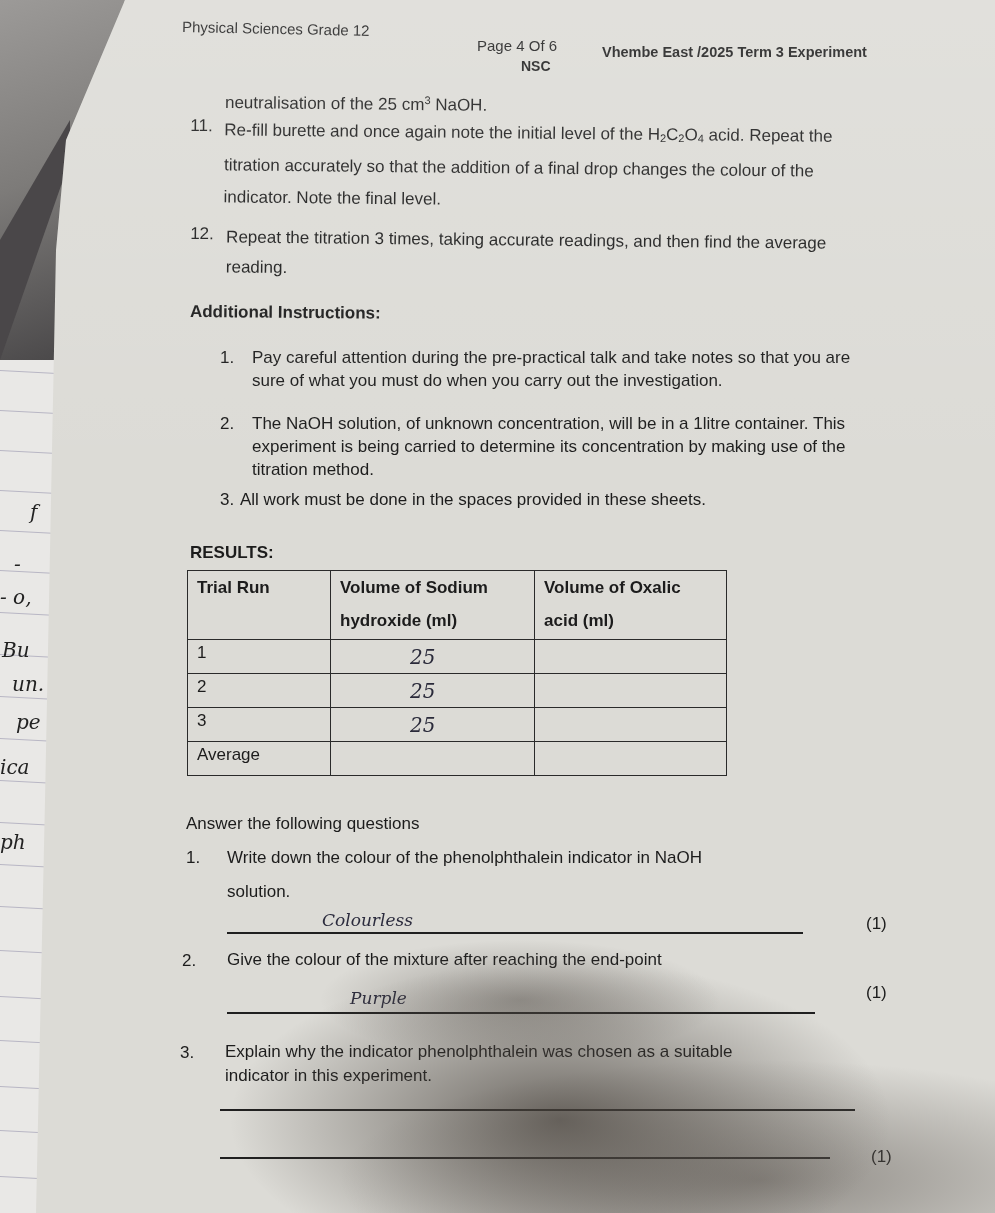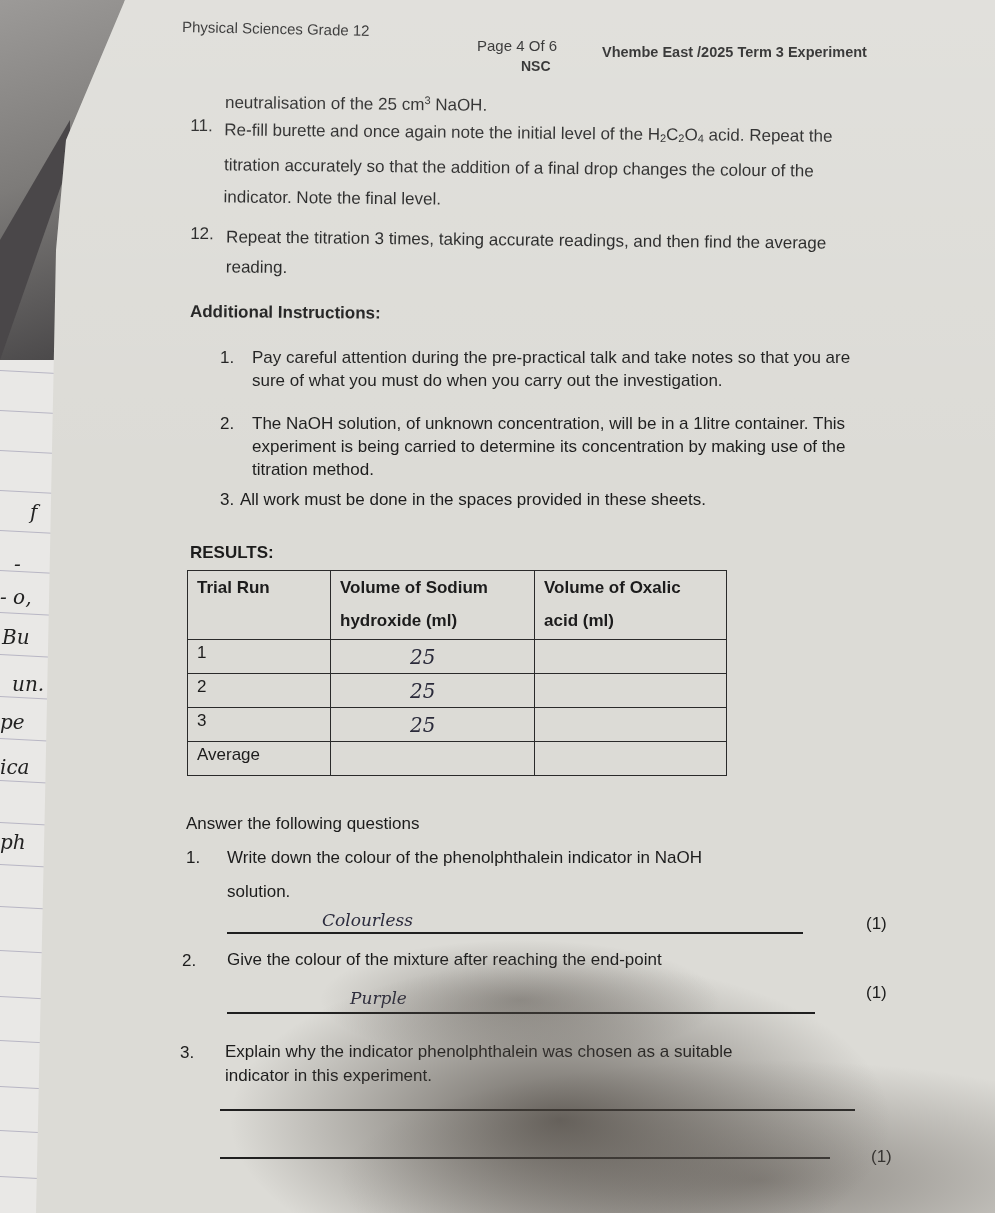--- a/index.html
+++ b/index.html
@@ -99,23 +99,23 @@
   <div class="ruled" style="top:906px"></div>
   <div class="ruled" style="top:950px"></div>
   <div class="ruled" style="top:996px"></div>
   <div class="ruled" style="top:1040px"></div>
   <div class="ruled" style="top:1086px"></div>
   <div class="ruled" style="top:1130px"></div>
   <div class="ruled" style="top:1176px"></div>
   <span class="hw-margin" style="left:30px; top:500px">f</span>
   <span class="hw-margin" style="left:14px; top:552px">-</span>
   <span class="hw-margin" style="left:0px; top:585px">- o,</span>
-  <span class="hw-margin" style="left:2px; top:625px">Bu</span>
+  <span class="hw-margin" style="left:2px; top:638px">Bu</span>
   <span class="hw-margin" style="left:12px; top:672px">un.</span>
-  <span class="hw-margin" style="left:0px; top:710px">pe</span>
+  <span class="hw-margin" style="left:16px; top:710px">pe</span>
   <span class="hw-margin" style="left:0px; top:755px">ica</span>
   <span class="hw-margin" style="left:0px; top:830px">ph</span>
 </div>
 <div class="notebook-shadow"></div>
 <div class="notebook-shadow2"></div>
 
 <div class="paper"></div>
 
 <span class="abs hdr" style="left:182px; top:18px; transform: rotate(1.2deg); transform-origin:left;">Physical Sciences Grade 12</span>
 <span class="abs hdr" style="left:477px; top:37px">Page 4 Of 6</span>

